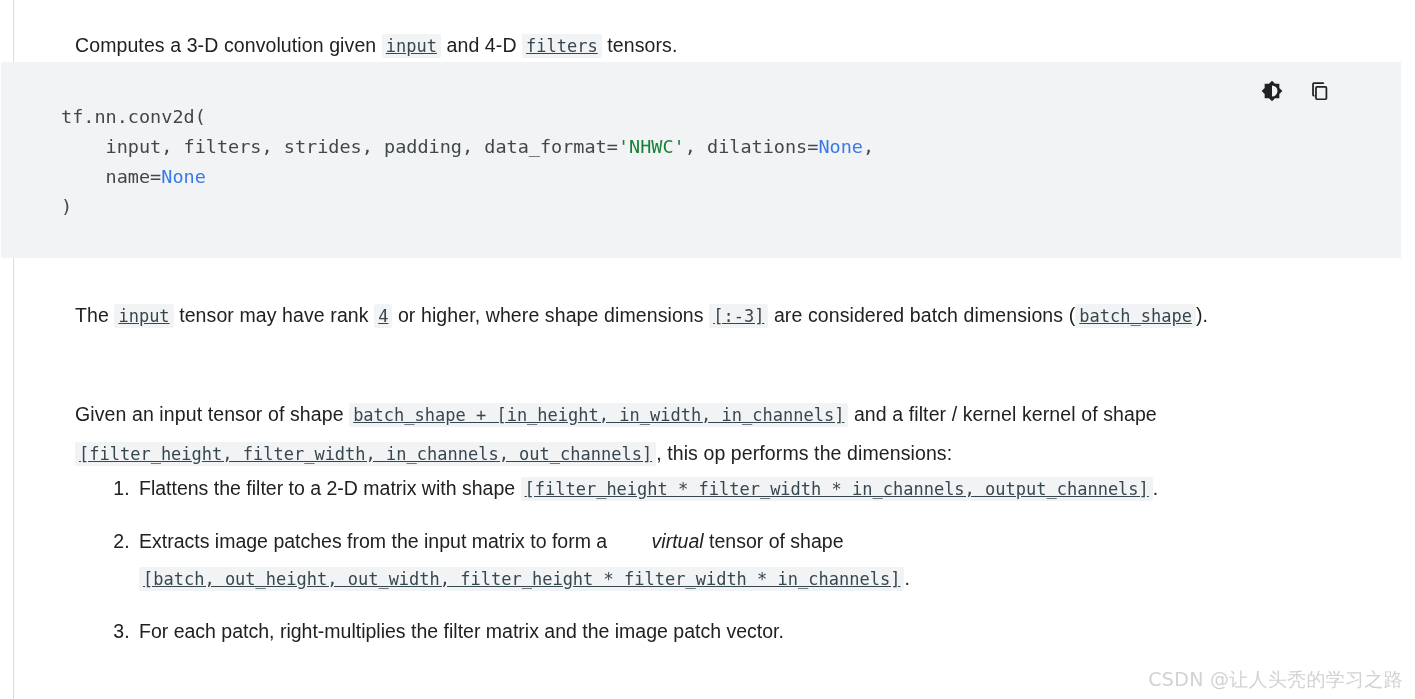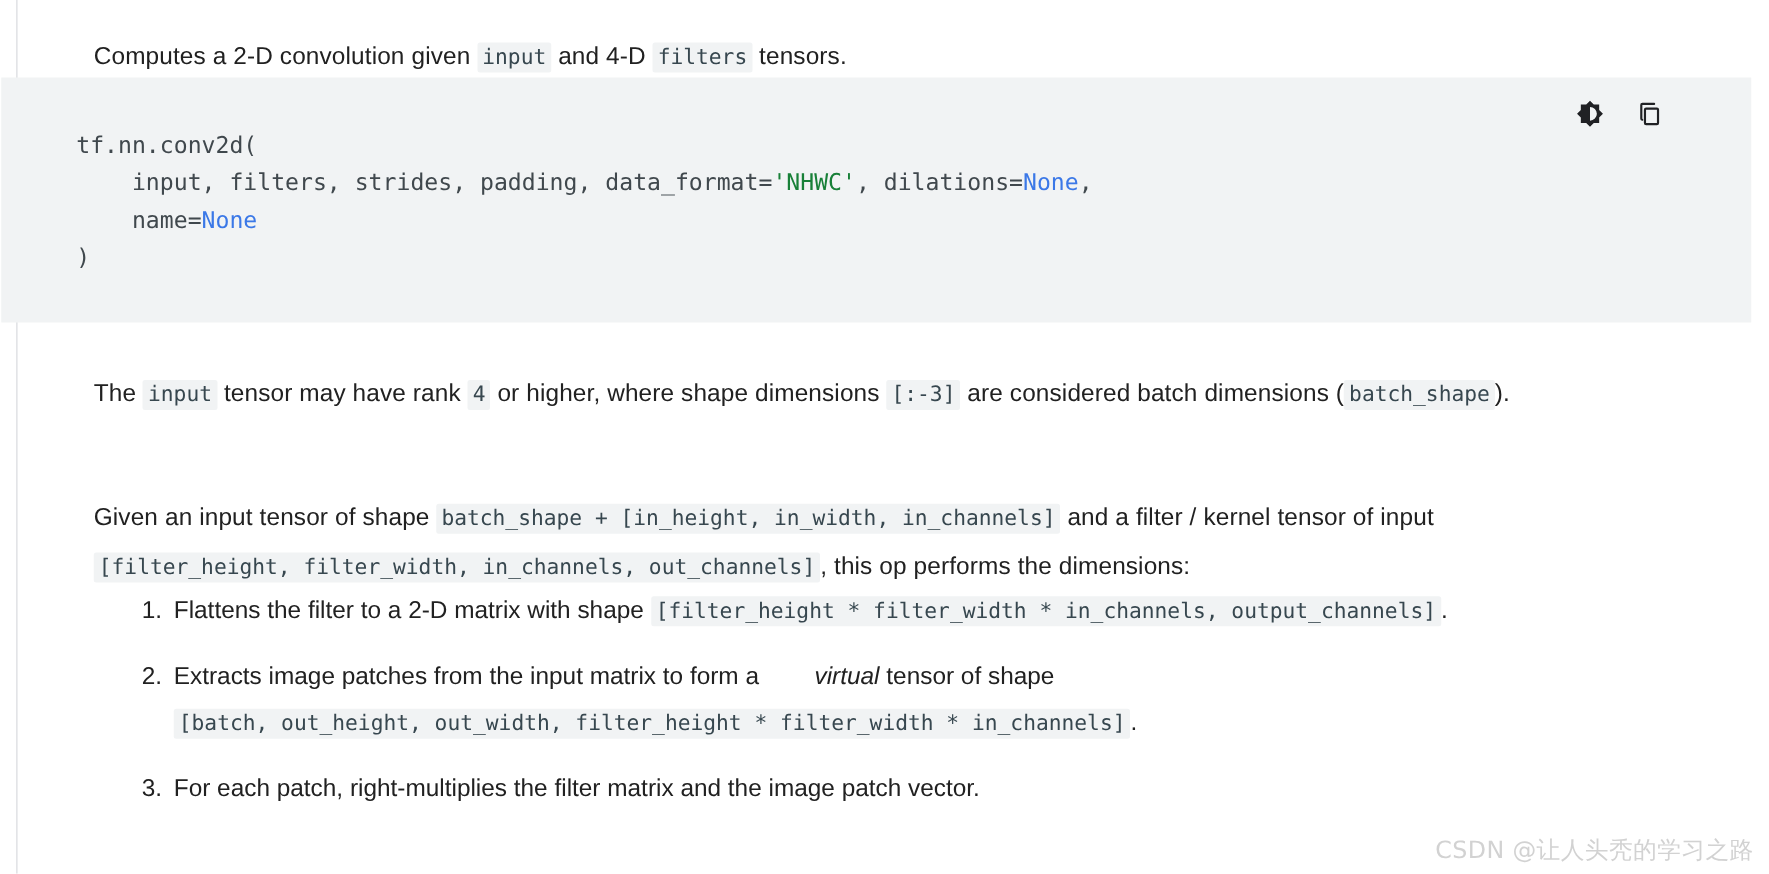--- a/index.html
+++ b/index.html
@@ -44,20 +44,21 @@
   
   code.inline {
     font-family: "DejaVu Sans Mono", "Liberation Mono", monospace;
     font-size: 17px;
     background: #f1f3f4;
     color: #37474f;
     padding: 2px 4px;
     border-radius: 2px;
     white-space: pre;
     letter-spacing: 0;
+    text-decoration: underline;
   }
 
   
   .intro {
     position: absolute;
     left: 75px;
     top: 6px;
     width: 1300px;
   }
 
@@ -143,21 +144,21 @@
     margin-top: 47px;
   }
 </style>
 </head>
 <body>
 
 <div class="page">
 
   <div class="left-rule"></div>
 
-  <p class="para intro"><span>Computes a 2-D convolution given </span><code class="inline">input</code><span> and 4-D </span><code class="inline">filters</code><span> tensors.</span></p>
+  <p class="para intro"><span>Computes a 3-D convolution given </span><code class="inline">input</code><span> and 4-D </span><code class="inline">filters</code><span> tensors.</span></p>
 
   <div class="codeblock">
 
     <div class="code-actions">
       <div class="icon-btn" title="Toggle dark code theme">
         <svg width="22" height="22" viewBox="0 0 24 24" aria-hidden="true">
           <path fill="#202124" d="M20 8.69V4h-4.69L12 0.69 8.69 4H4v4.69L0.69 12 4 15.31V20h4.69L12 23.31 15.31 20H20v-4.69L23.31 12 20 8.69zM12 18V6a6 6 0 0 1 0 12z"></path>
         </svg>
       </div>
       <div class="icon-btn" title="Copy code sample">
@@ -169,21 +170,21 @@
     </div>
 
     <pre class="code"><span>tf.nn.conv2d(</span>
 <span>    input, filters, strides, padding, data_format=</span><span class="tok-str">'NHWC'</span><span>, dilations=</span><span class="tok-kw">None</span><span>,</span>
 <span>    name=</span><span class="tok-kw">None</span>
 <span>)</span></pre>
   </div>
 
   <p class="para p1"><span>The </span><code class="inline">input</code><span> tensor may have rank </span><code class="inline">4</code><span> or higher, where shape dimensions </span><code class="inline">[:-3]</code><span> are considered batch dimensions (</span><code class="inline">batch_shape</code><span>).</span></p>
 
-  <p class="para p2"><span>Given an input tensor of shape </span><code class="inline">batch_shape + [in_height, in_width, in_channels]</code><span> and a filter / kernel tensor of input </span><code class="inline">[filter_height, filter_width, in_channels, out_channels]</code><span>, this op performs the dimensions:</span></p>
+  <p class="para p2"><span>Given an input tensor of shape </span><code class="inline">batch_shape + [in_height, in_width, in_channels]</code><span> and a filter / kernel kernel of shape </span><code class="inline">[filter_height, filter_width, in_channels, out_channels]</code><span>, this op performs the dimensions:</span></p>
 
   <ol class="steps">
     <li><span>Flattens the filter to a 2-D matrix with shape </span><code class="inline">[filter_height * filter_width * in_channels, output_channels]</code><span>.</span></li>
     <li><span>Extracts image patches from the input matrix to form a </span><span class="em">virtual</span><span> tensor of shape </span><code class="inline">[batch, out_height, out_width, filter_height * filter_width * in_channels]</code><span>.</span></li>
     <li><span>For each patch, right-multiplies the filter matrix and the image patch vector.</span></li>
   </ol>
 
   <div class="watermark">CSDN @让人头秃的学习之路</div>
 
 </div>

